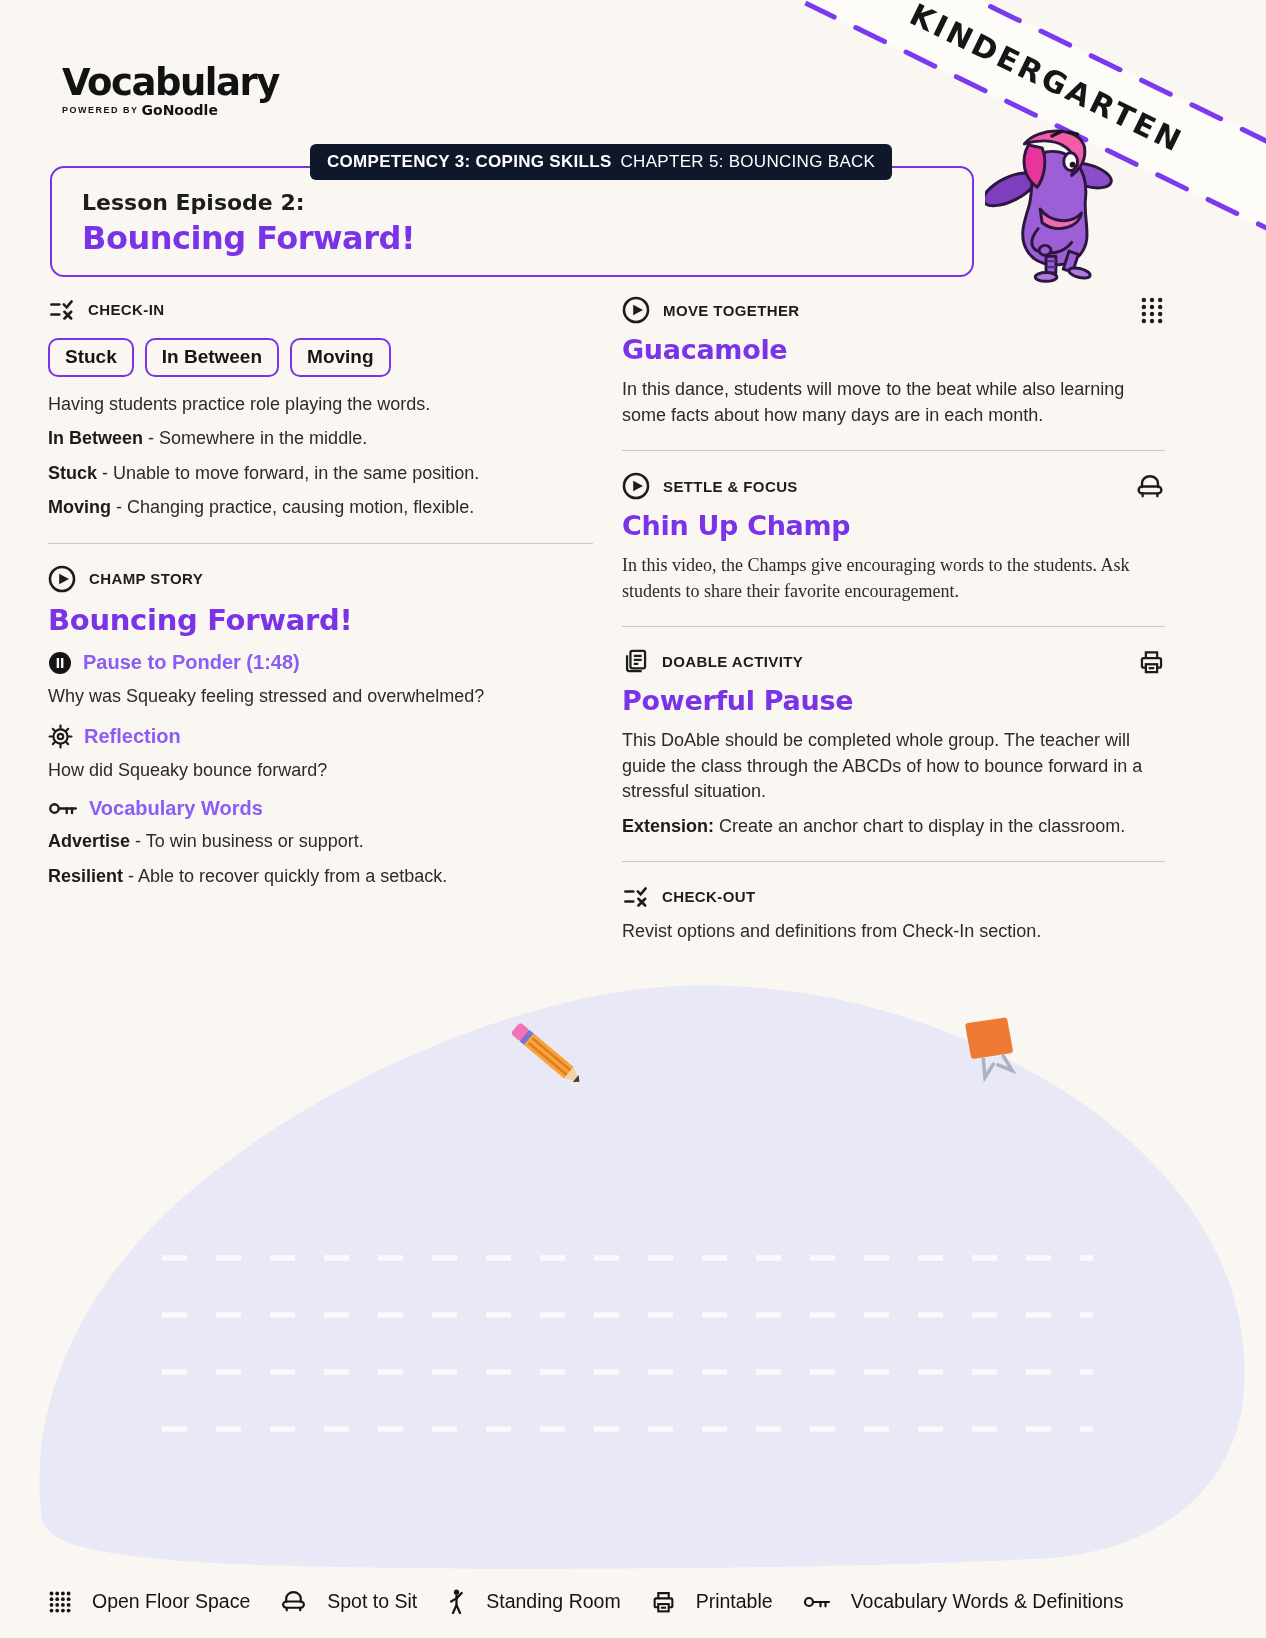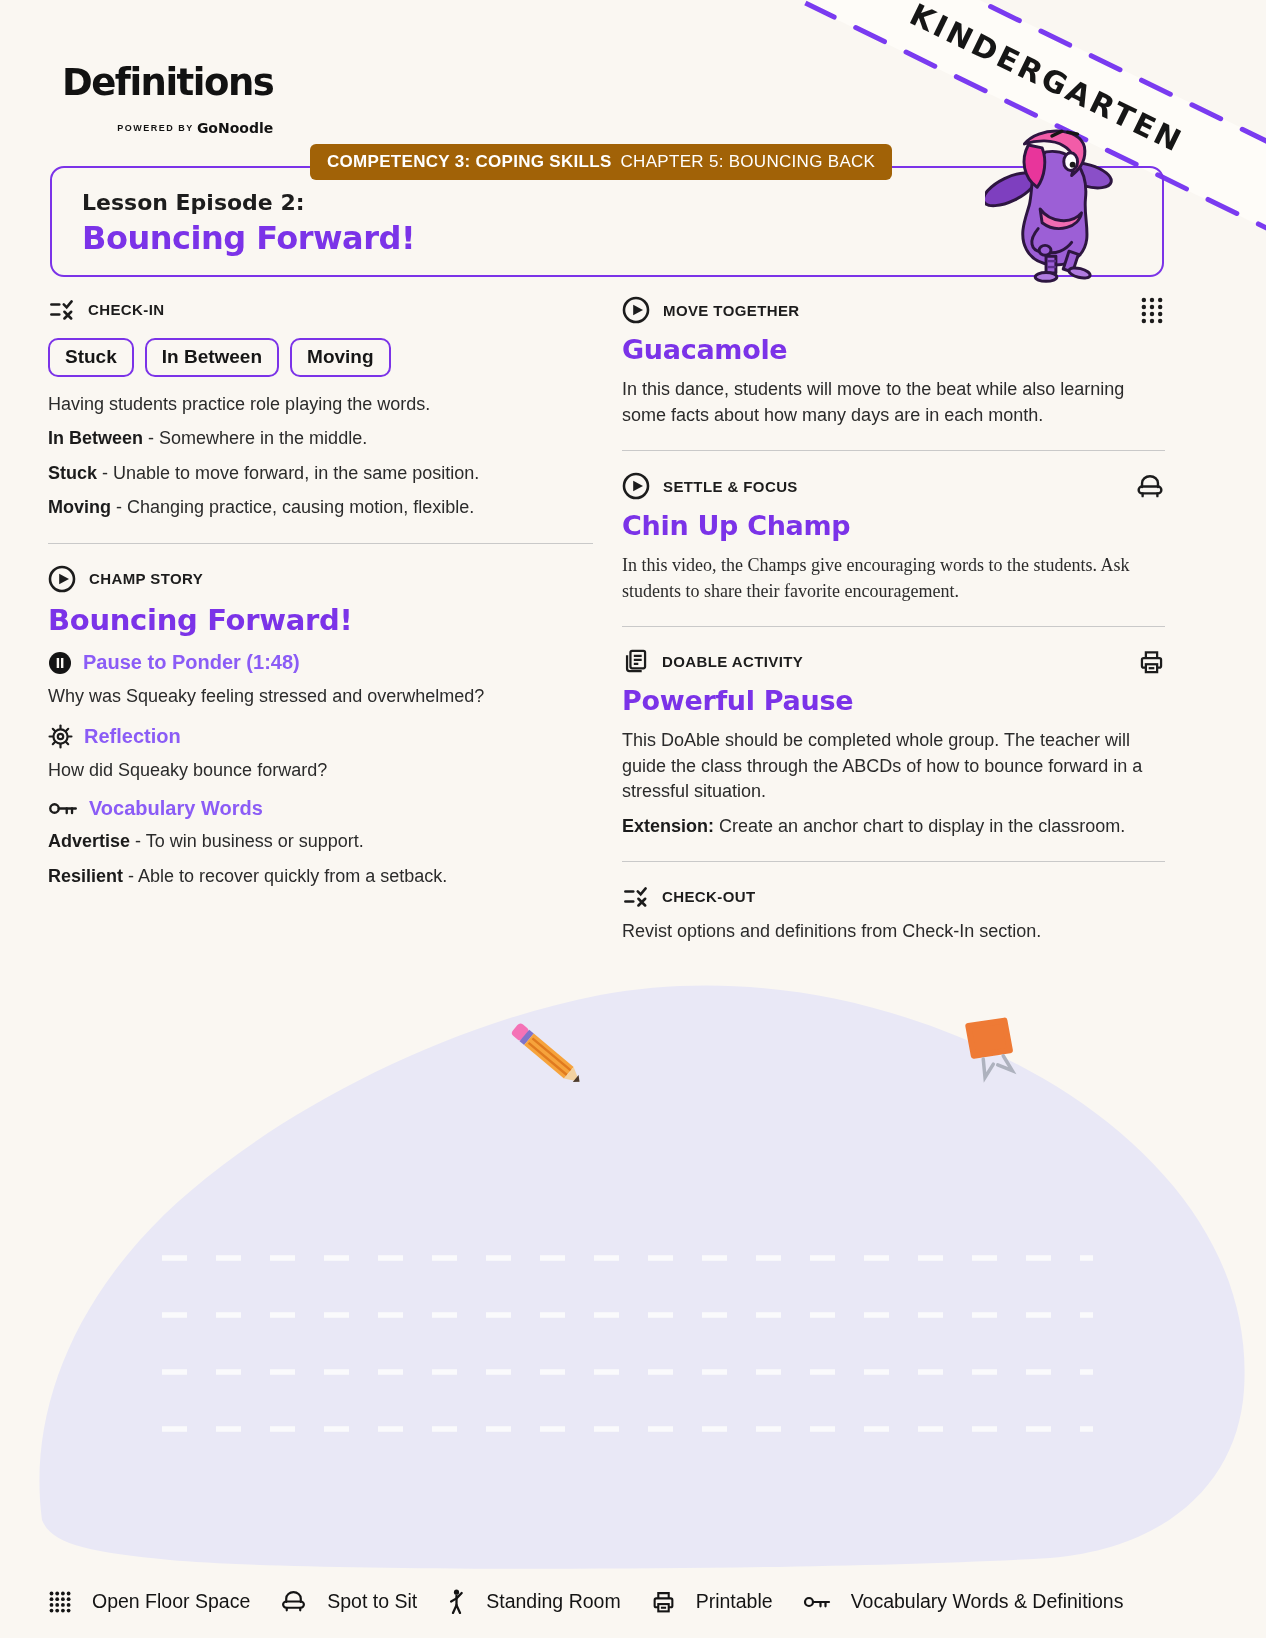--- a/index.html
+++ b/index.html
@@ -15,31 +15,31 @@
   }
   .ribbon .ribbon-label{
     margin-left:100px; font-family:"DejaVu Sans", sans-serif; font-weight:700;
     font-size:30px; letter-spacing:3px; color:#161616;
   }
   .ribbon svg{position:absolute; left:0; width:700px; height:10px;}
   .ribbon svg.top{top:-4px;} .ribbon svg.bot{bottom:-4px;}
   
   .logo{position:absolute; left:62px; top:64px; z-index:3;}
   .logo-main{font-family:"DejaVu Sans", sans-serif; font-weight:700; font-size:37px; letter-spacing:-1.5px; color:#121212; line-height:1;}
-  .logo-sub{margin-top:19px; text-align:right; font-size:9px; letter-spacing:1.5px; color:#121212; font-weight:700;}
+  .logo-sub{margin-top:1px; text-align:left; font-size:9px; letter-spacing:1.5px; color:#121212; font-weight:700;}
   .logo-brand{font-family:"DejaVu Sans", sans-serif; font-size:14px; letter-spacing:0; margin-left:3px; vertical-align:-2px;}
   
   .lesson-box{
-    position:absolute; left:50px; top:166px; width:1114px; height:111px; box-sizing:border-box;
+    position:absolute; left:50px; top:166px; width:924px; height:111px; box-sizing:border-box;
     border:2.5px solid #7B33E8; border-radius:14px; z-index:2; padding:22px 0 0 30px;
   }
   .episode-label{font-family:"DejaVu Sans", sans-serif; font-weight:700; font-size:22px; color:#1d1d1d;}
   .lesson-title{font-family:"DejaVu Sans", sans-serif; font-weight:700; font-size:32px; color:#7B33E8; margin-top:4px; letter-spacing:-0.5px;}
   .banner{
-    position:absolute; left:310px; top:144px; z-index:4; background:#a16207; color:#fff;
+    position:absolute; left:310px; top:144px; z-index:4; background:#0f172a; color:#fff;
     border-radius:6px; padding:8px 17px; display:flex; gap:9px; align-items:baseline;
     font-size:17px; letter-spacing:0.3px; white-space:nowrap;
   }
   .banner .b1{font-weight:700;}
   .banner .b2{font-weight:400;}
   .character{position:absolute; left:985px; top:124px; z-index:5;}
   
   .col{position:absolute; top:296px; width:545px; z-index:3;}
   .col-left{left:48px;}
   .col-right{left:622px; width:543px;}
@@ -107,21 +107,21 @@
     <svg class="top" viewBox="0 0 700 10" preserveAspectRatio="none">
       <line x1="0" y1="5" x2="700" y2="5" stroke="#7A3BF0" stroke-width="5" stroke-dasharray="32 24" stroke-linecap="round"></line>
     </svg>
     <span class="ribbon-label">KINDERGARTEN</span>
     <svg class="bot" viewBox="0 0 700 10" preserveAspectRatio="none">
       <line x1="0" y1="5" x2="700" y2="5" stroke="#7A3BF0" stroke-width="5" stroke-dasharray="32 24" stroke-linecap="round"></line>
     </svg>
   </div>
 
   <div class="logo">
-    <div class="logo-main">Definitions</div>
+    <div class="logo-main">Vocabulary</div>
     <div class="logo-sub">
       <span>POWERED BY</span><span class="logo-brand">GoNoodle</span>
     </div>
   </div>
 
   <div class="lesson-box">
     <div class="episode-label">Lesson Episode 2:</div>
     <div class="lesson-title">Bouncing Forward!</div>
   </div>
 

